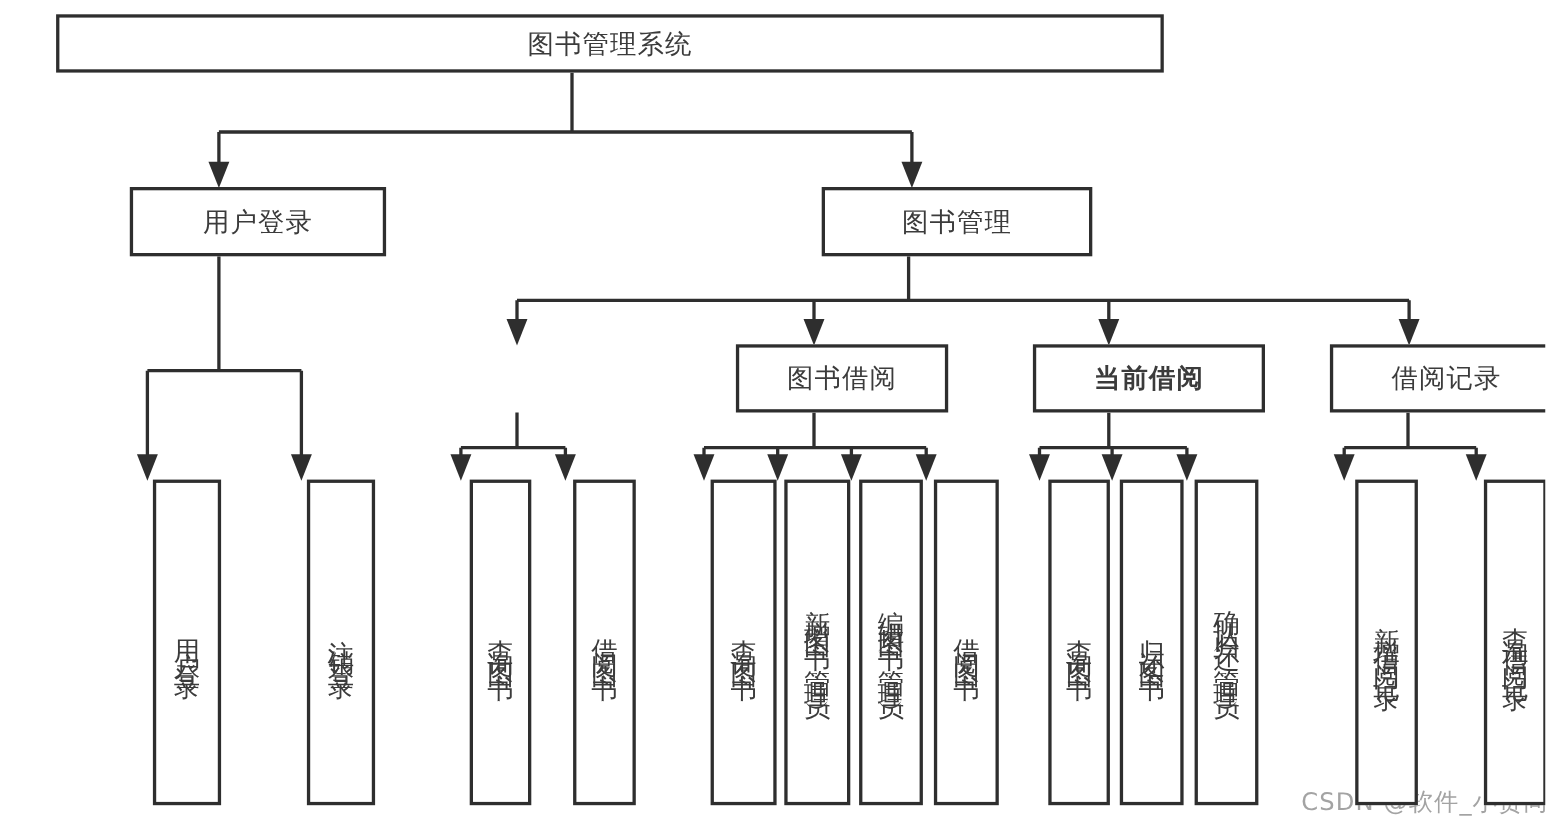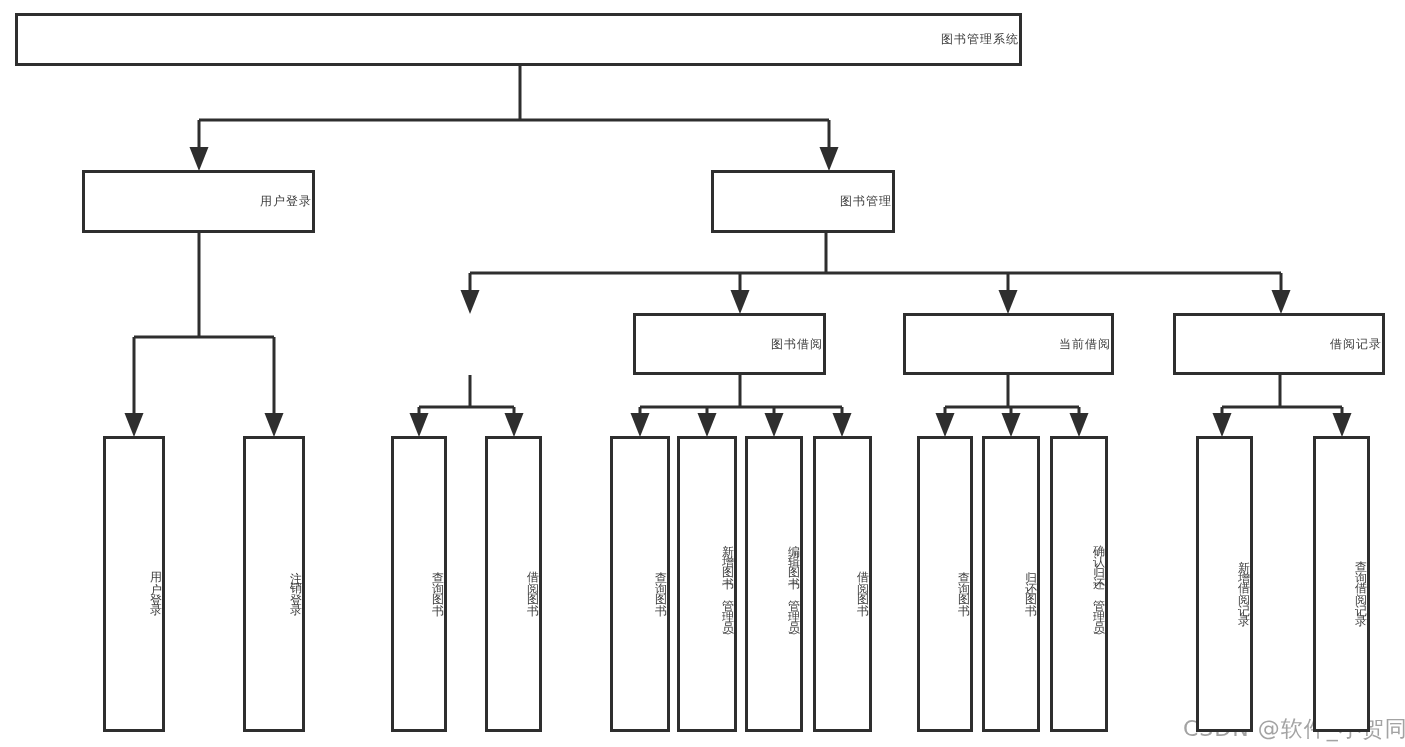--- a/index.html
+++ b/index.html
@@ -11,24 +11,25 @@
     overflow:hidden;
   }
   .connectors{position:absolute;left:0;top:0;z-index:2;}
   .node{
     position:absolute;
     box-sizing:border-box;
     border:3px solid #2e2e2e;
     background:#ffffff;
     display:flex;
     align-items:center;
-    justify-content:flex-end;
+    justify-content:center;
     color:#3b3b3b;
-    font-size:12px;
+    font-size:24px;
     z-index:3;
+    margin-left:36px;
   }
   .hnode span{white-space:nowrap;letter-spacing:1px;}
   .vnode span{
     writing-mode:vertical-rl;
     text-orientation:mixed;
     line-height:1;
     letter-spacing:11px;
     white-space:nowrap;
   }
   .watermark{
@@ -105,28 +106,28 @@
     </g>
   </svg>
 
   <div class="node hnode" style="left:15px;top:13px;width:1007px;height:53px;">
     <span>图书管理系统</span>
   </div>
 
   <div class="node hnode" style="left:82px;top:170px;width:233px;height:63px;">
     <span>用户登录</span>
   </div>
-  <div class="node hnode" style="left:711px;top:170px;width:184px;height:63px;">
+  <div class="node hnode" style="left:711px;top:170px;width:246px;height:63px;">
     <span>图书管理</span>
   </div>
 
   <div class="node hnode" style="left:633px;top:313px;width:193px;height:62px;">
     <span>图书借阅</span>
   </div>
-  <div class="node hnode" style="left:903px;top:313px;width:211px;height:62px;">
+  <div class="node hnode" style="left:903px;top:313px;width:211px;height:62px;font-weight:bold;">
     <span>当前借阅</span>
   </div>
   <div class="node hnode" style="left:1173px;top:313px;width:212px;height:62px;">
     <span>借阅记录</span>
   </div>
 
   <div class="node vnode" style="left:103px;top:436px;width:62px;height:296px;">
     <span>用户登录</span>
   </div>
   <div class="node vnode" style="left:243px;top:436px;width:62px;height:296px;">

